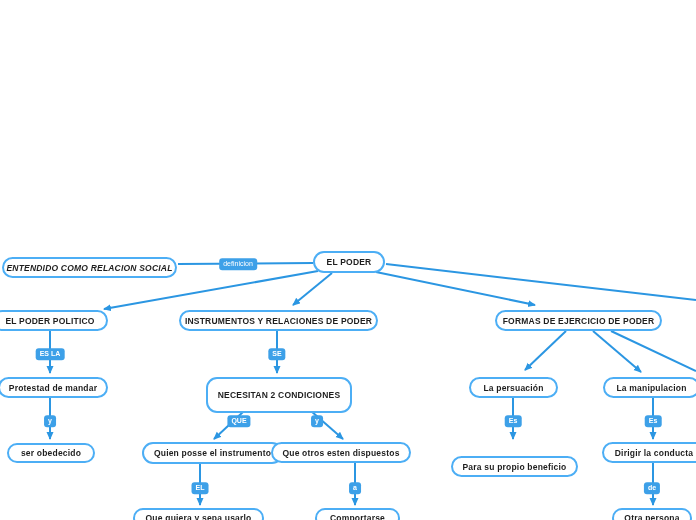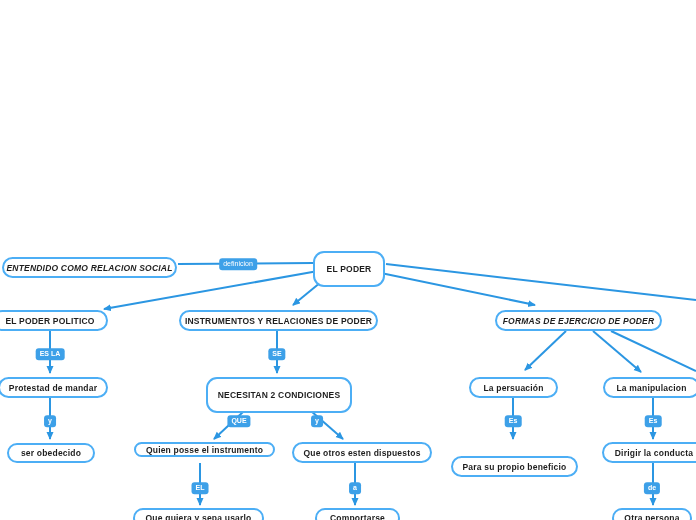--- a/index.html
+++ b/index.html
@@ -65,41 +65,41 @@
       <line x1="513" y1="397" x2="513" y2="439" marker-end="url(#arrow)"></line>
       <line x1="653" y1="397" x2="653" y2="439" marker-end="url(#arrow)"></line>
       <line x1="200" y1="463" x2="200" y2="505" marker-end="url(#arrow)"></line>
       <line x1="355" y1="463" x2="355" y2="505" marker-end="url(#arrow)"></line>
       <line x1="653" y1="463" x2="653" y2="505" marker-end="url(#arrow)"></line>
     </g>
   </svg>
 
   <div class="node" style="left:2px;top:257px;width:175px;height:21px;font-style:italic;">ENTENDIDO COMO RELACION SOCIAL</div>
 
-  <div class="node" style="left:313px;top:251px;width:72px;height:36px;">EL PODER</div>
+  <div class="node" style="left:313px;top:251px;width:72px;height:22px;">EL PODER</div>
 
   <div class="node" style="left:-8px;top:310px;width:116px;height:21px;">EL PODER POLITICO</div>
 
   <div class="node" style="left:179px;top:310px;width:199px;height:21px;text-align:right;">INSTRUMENTOS Y RELACIONES DE PODER</div>
 
-  <div class="node" style="left:495px;top:310px;width:167px;height:21px;font-style:italic;">FORMAS DE EJERCICIO DE PODER</div>
+  <div class="node" style="left:495px;top:310px;width:167px;height:21px;">FORMAS DE EJERCICIO DE PODER</div>
 
   <div class="node" style="left:-2px;top:377px;width:110px;height:21px;">Protestad de mandar</div>
 
   <div class="node" style="left:206px;top:377px;width:146px;height:36px;">NECESITAN 2 CONDICIONES</div>
 
   <div class="node" style="left:469px;top:377px;width:89px;height:21px;">La persuación</div>
 
   <div class="node" style="left:603px;top:377px;width:97px;height:21px;">La manipulacion</div>
 
   <div class="node" style="left:7px;top:443px;width:88px;height:20px;">ser obedecido</div>
 
-  <div class="node" style="left:134px;top:442px;width:141px;height:15px;">Quien posse el instrumento</div>
+  <div class="node" style="left:142px;top:442px;width:141px;height:22px;">Quien posse el instrumento</div>
 
-  <div class="node" style="left:292px;top:442px;width:140px;height:21px;">Que otros esten dispuestos</div>
+  <div class="node" style="left:271px;top:442px;width:140px;height:21px;">Que otros esten dispuestos</div>
 
   <div class="node" style="left:451px;top:442px;width:127px;height:21px;margin-top:14px;">Para su propio beneficio</div>
 
   <div class="node" style="left:602px;top:442px;width:104px;height:21px;">Dirigir la conducta</div>
 
   <div class="node" style="left:133px;top:508px;width:131px;height:20px;">Que quiera y sepa usarlo</div>
 
   <div class="node" style="left:315px;top:508px;width:85px;height:20px;">Comportarse</div>
 
   <div class="node" style="left:612px;top:508px;width:80px;height:20px;">Otra persona</div>

